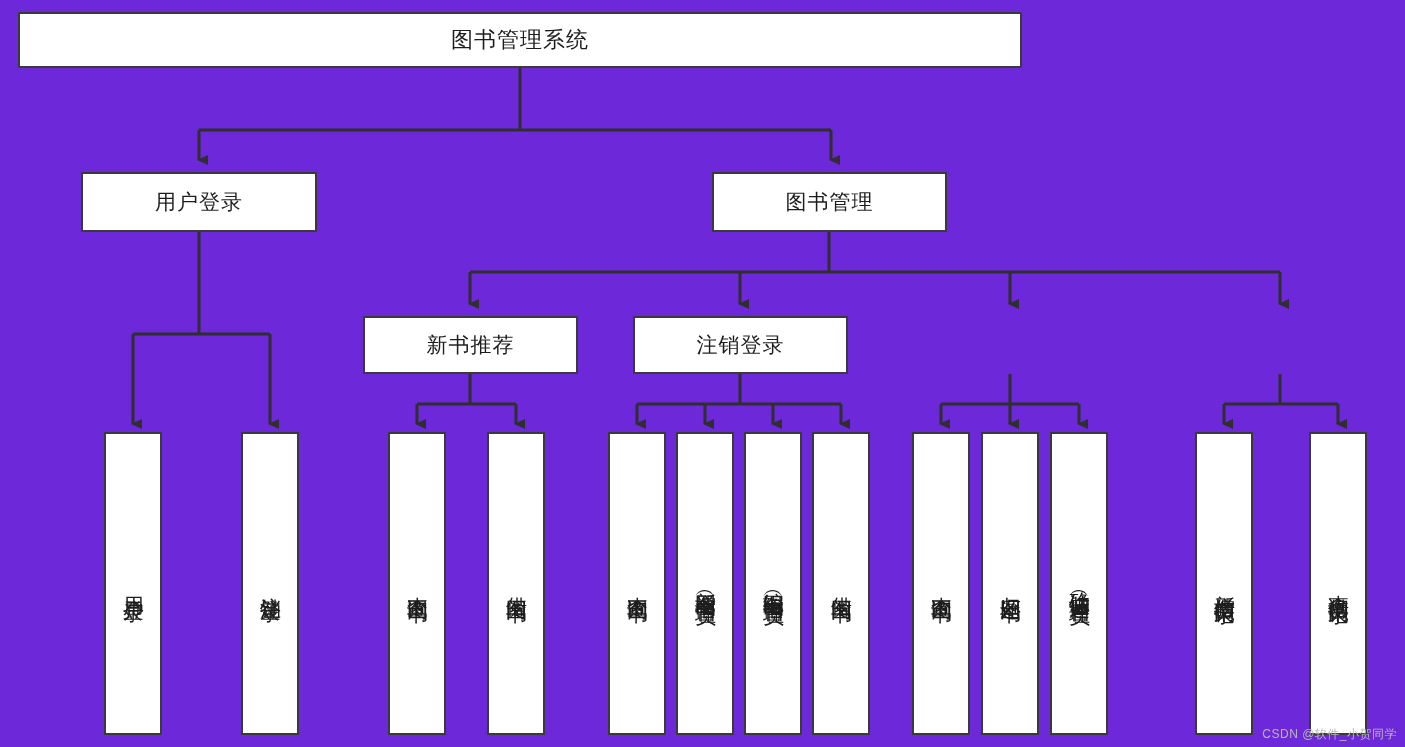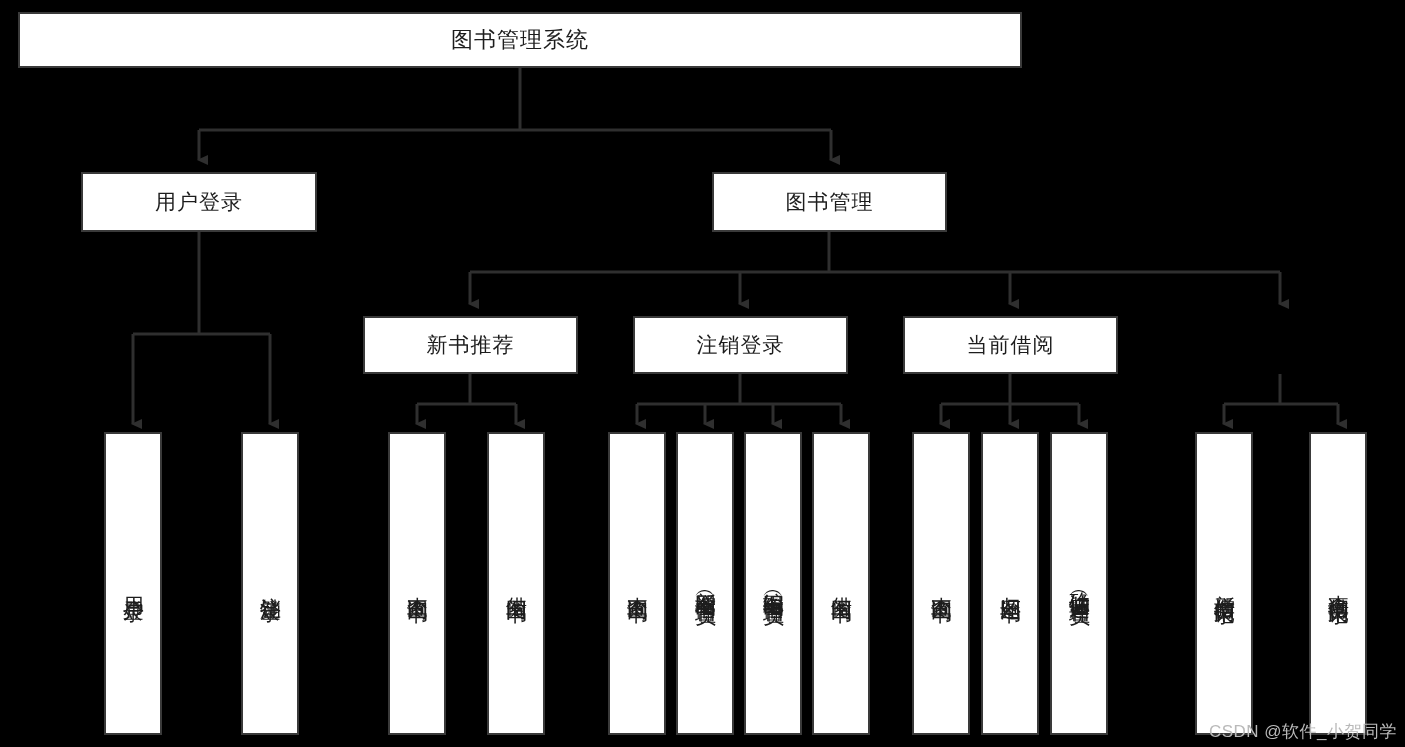--- a/index.html
+++ b/index.html
@@ -4,21 +4,21 @@
 <style>
   html,body{margin:0;padding:0;background:#ffffff;}
   body{
     font-family:"Liberation Sans","DejaVu Sans",sans-serif;
     color:#1a1a1a;
   }
   #canvas{
     position:relative;
     width:1405px;
     height:747px;
-    background:#000000;
+    background:#6d28d9;
     overflow:hidden;
   }
   svg#edges{
     position:absolute;
     left:0; top:0;
     width:1405px;
     height:747px;
     pointer-events:none;
   }
   .node{
@@ -50,21 +50,21 @@
     font-size:21px;
     line-height:1.18;
     letter-spacing:2px;
     white-space:normal;
     max-height:100%;
   }
   .watermark{
     position:absolute;
     right:8px;
     bottom:4px;
-    font-size:17px;
+    font-size:12px;
     color:#b9b9b9;
     letter-spacing:0.5px;
     white-space:nowrap;
     user-select:none;
     margin-left:40px;
   }
 </style>
 </head>
 <body>
 
@@ -130,23 +130,20 @@
   <div class="node" style="left:363px;top:316px;width:215px;height:58px;">
     <span class="node-label">新书推荐</span>
   </div>
 
   <div class="node" style="left:712px;top:172px;width:235px;height:60px;">
     <span class="node-label">图书管理</span>
   </div>
   <div class="node" style="left:633px;top:316px;width:215px;height:58px;">
     <span class="node-label">注销登录</span>
   </div>
-  <div class="node" style="left:903px;top:316px;width:215px;height:58px;">
-    <span class="node-label">当前借阅</span>
-  </div>
 
   <div class="node leaf" style="left:104px;top:432px;width:58px;height:303px;">
     <span class="node-label">用户登录</span>
   </div>
   <div class="node leaf" style="left:241px;top:432px;width:58px;height:303px;">
     <span class="node-label">注销登录</span>
   </div>
 
   <div class="node leaf" style="left:388px;top:432px;width:58px;height:303px;">
     <span class="node-label">查询图书</span>

